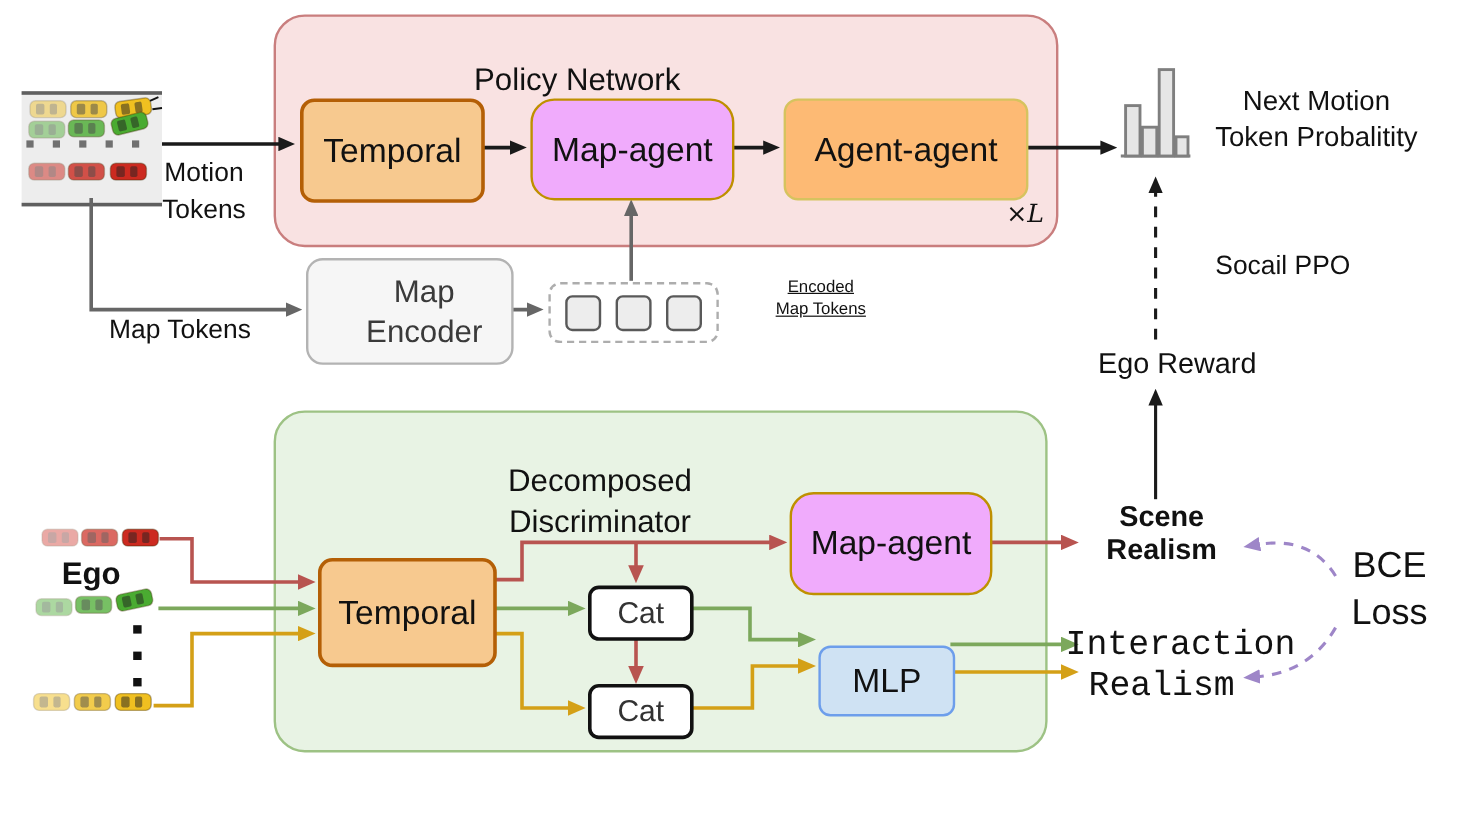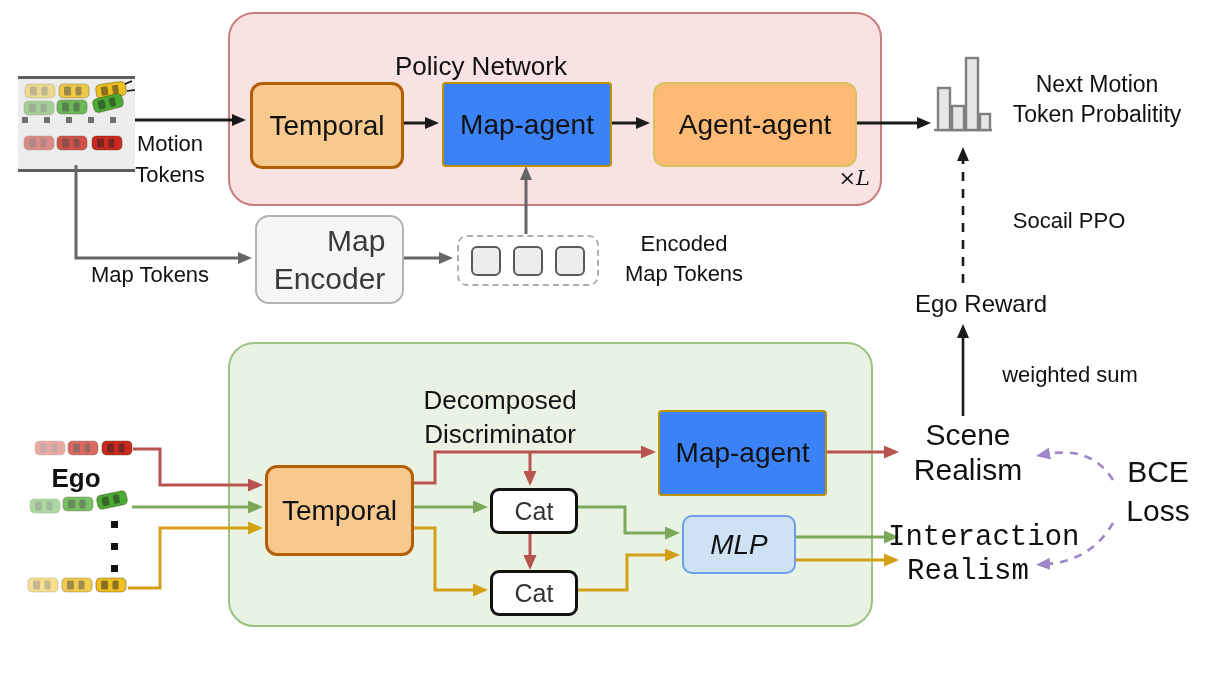--- a/index.html
+++ b/index.html
@@ -6,26 +6,26 @@
   .canvas{position:relative;width:1214px;height:679px;background:#fff;overflow:hidden;
           font-family:"Liberation Sans", sans-serif;color:#111;}
   .lbl{position:absolute;white-space:pre-line;text-align:center;line-height:1.3;color:#111;z-index:6;}
   .lbl.left{text-align:center;}
   .bigbox{position:absolute;border-radius:26px;z-index:1;}
   .policy{left:228px;top:12px;width:650px;height:190px;background:#f9e2e2;border:2.5px solid #c97e7e;}
   .disc{left:228px;top:342px;width:641px;height:281px;background:#e8f3e4;border:2.5px solid #9dc284;}
   .block{position:absolute;display:flex;align-items:center;justify-content:center;
          z-index:5;font-size:28px;color:#111;}
   .temporal{background:#f7c98f;border:3px solid #b45f06;border-radius:12px;}
-  .mapagent{background:#3b82f6;border:2.5px solid #bf9000;border-radius:4px;}
+  .mapagent{background:#f0abfc;border:2.5px solid #bf9000;border-radius:20px;}
   .agentagent{background:#fdba74;border:2.5px solid #d6c35f;border-radius:12px;}
   .mlp{background:#cfe2f3;border:2.5px solid #6d9eeb;border-radius:10px;}
   .cat{background:#ffffff;border:3px solid #111;border-radius:9px;font-size:25px;color:#333;align-items:center;}
   .encoder{background:#f6f6f6;border:2.5px solid #b3b3b3;border-radius:14px;
-           font-size:30px;line-height:1.25;color:#3a3a3a;text-align:right;white-space:pre-line;}
+           font-size:26px;line-height:1.25;color:#3a3a3a;text-align:center;white-space:pre-line;padding-left:24px;}
   .tokbox{position:absolute;left:457px;top:235px;width:138px;height:47px;border:2px dashed #adadad;
           border-radius:10px;display:flex;align-items:center;justify-content:center;gap:12px;z-index:5;}
   .tok{width:26px;height:26px;background:#ededed;border:2.5px solid #595959;border-radius:6px;}
   .scene{position:absolute;left:18px;top:76px;width:117px;height:90px;background:#ededed;
          border-top:3px solid #5f5f5f;border-bottom:3px solid #5f5f5f;z-index:1;}
   .xl{position:absolute;left:800px;top:166px;width:70px;text-align:right;font-size:21px;
       font-family:"DejaVu Serif", serif;font-style:italic;z-index:6;}
   svg.overlay{position:absolute;left:0;top:0;z-index:3;}
   .title{font-size:26px;margin-top:30px;}
 </style>
@@ -165,47 +165,46 @@
 Tokens</div>
   <div class="lbl" style="left:80px;top:261px;width:140px;font-size:22px;">Map Tokens</div>
 
   <div class="block encoder" style="left:255px;top:215px;width:145px;height:85px;"><span style="white-space:pre-line;">Map
 Encoder</span></div>
   <div class="tokbox">
     <div class="tok"></div>
     <div class="tok"></div>
     <div class="tok"></div>
   </div>
-  <div class="lbl" style="left:599px;top:229px;width:170px;font-size:22px;line-height:1.35;">Encoded
+  <div class="lbl" style="left:599px;top:229px;width:170px;font-size:14px;line-height:1.35;text-decoration:underline;">Encoded
 Map Tokens</div>
 
   <div class="lbl" style="left:987px;top:70px;width:220px;font-size:23px;">Next Motion
 Token Probalitity</div>
   <div class="lbl left" style="left:984px;top:207px;width:170px;font-size:22px;">Socail PPO</div>
   <div class="lbl" style="left:891px;top:288px;width:180px;font-size:24px;">Ego Reward</div>
-  <div class="lbl left" style="left:980px;top:361px;width:180px;font-size:22px;">weighted sum</div>
-  <div class="lbl" style="left:898px;top:417px;width:140px;font-size:30px;line-height:1.18;">Scene
+  <div class="lbl" style="left:898px;top:417px;width:140px;font-size:24px;line-height:1.18;font-weight:bold;">Scene
 Realism</div>
   <div class="lbl" style="left:1098px;top:452px;width:120px;font-size:30px;line-height:1.3;">BCE
 Loss</div>
   <div class="lbl" style="left:888px;top:521px;width:160px;font-size:29px;line-height:1.18;font-family:Liberation Mono, monospace;">Interaction
 Realism</div>
 
   <div class="lbl title" style="left:350px;top:354px;width:300px;">Decomposed Discriminator</div>
   <div class="block temporal" style="left:265px;top:465px;width:143px;height:85px;">
       <span>Temporal</span>
     </div>
   <div class="block cat" style="left:490px;top:488px;width:82px;height:40px;">
       <span>Cat</span>
     </div>
   <div class="block cat" style="left:490px;top:570px;width:82px;height:40px;">
       <span>Cat</span>
     </div>
   <div class="block mapagent" style="left:658px;top:410px;width:165px;height:82px;">
       <span>Map-agent</span>
     </div>
-  <div class="block mlp" style="left:682px;top:515px;width:110px;height:55px;font-style:italic;">
+  <div class="block mlp" style="left:682px;top:538px;width:110px;height:55px;">
       <span>MLP</span>
     </div>
 
   <div class="lbl" style="left:36px;top:462px;width:80px;font-size:26px;font-weight:bold;">Ego</div>
 
 </div>
 
 </body></html>

